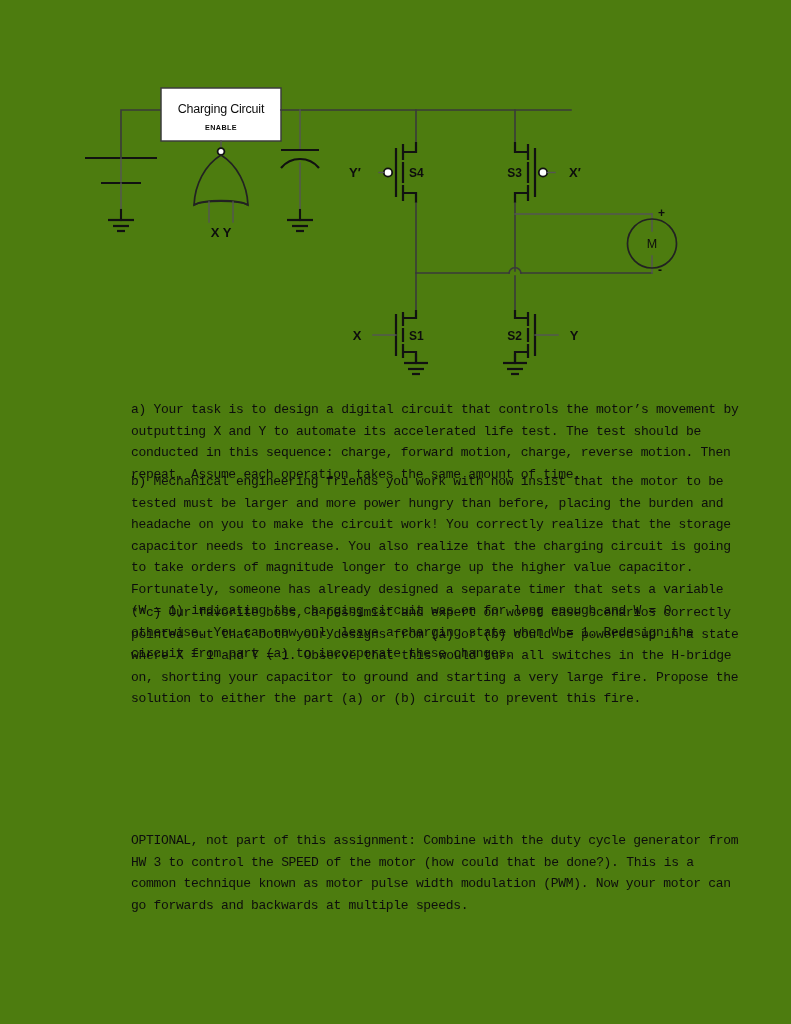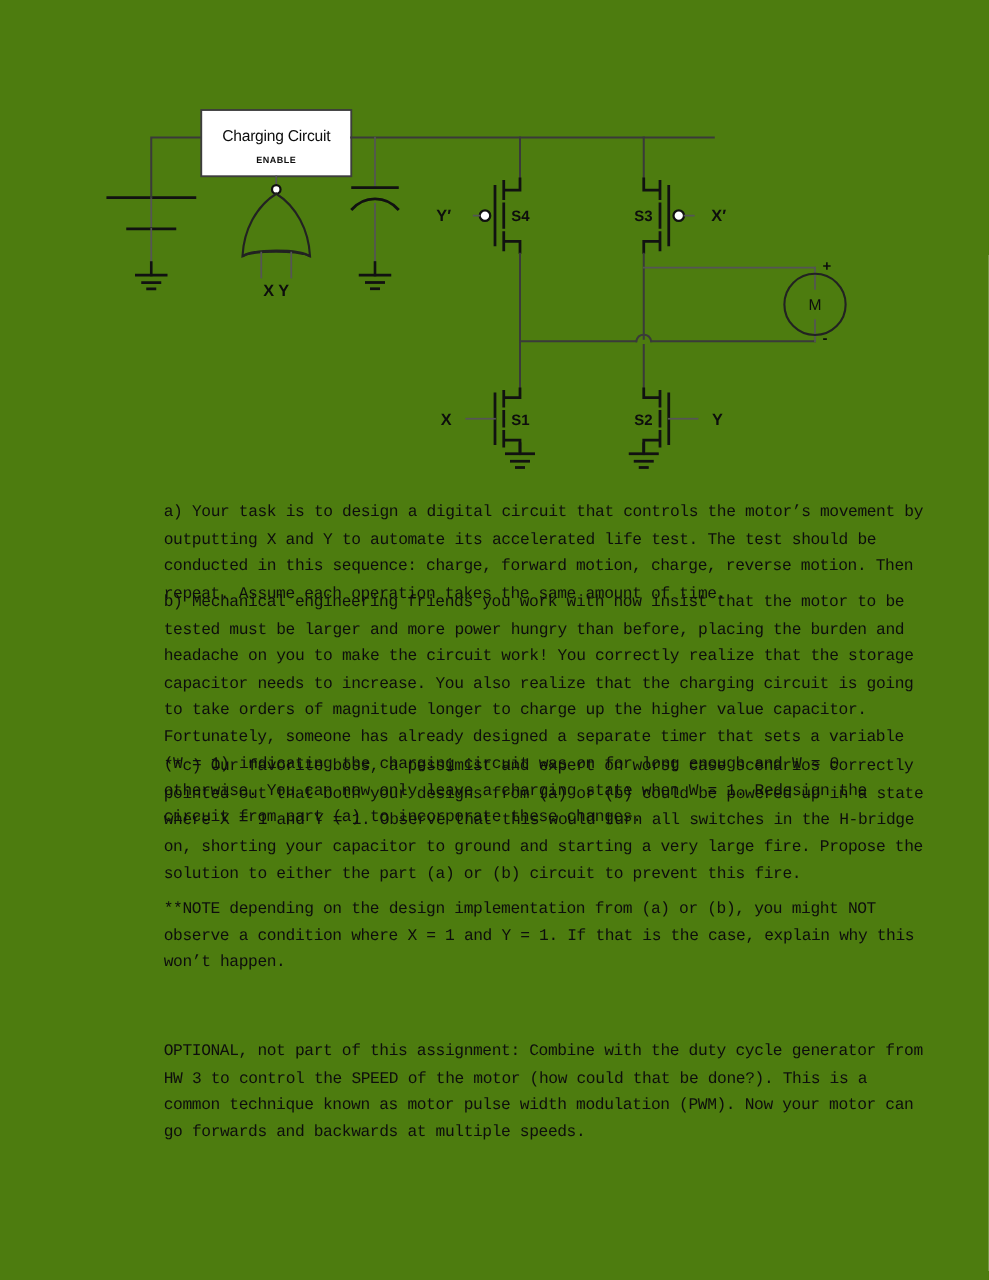--- a/index.html
+++ b/index.html
@@ -260,17 +260,16 @@
 
     </svg>
   </div>
 
   <p class="body-text" id="para-a">a) Your task is to design a digital circuit that controls the motor’s movement by outputting X and Y to automate its accelerated life test.  The test should be conducted in this sequence: charge, forward motion, charge, reverse motion.  Then repeat.  Assume each operation takes the same amount of time.</p>
 
   <p class="body-text" id="para-b">b) Mechanical engineering friends you work with now insist that the motor to be tested must be larger and more power hungry than before, placing the burden and headache on you to make the circuit work!  You correctly realize that the storage capacitor needs to increase.  You also realize that the charging circuit is going to take orders of magnitude longer to charge up the higher value capacitor.  Fortunately, someone has already designed a separate timer that sets a variable (W = 1) indicating the charging circuit was on for long enough and W = 0 otherwise.  You can now only leave a charging state when W = 1.  Redesign the circuit from part (a) to incorporate these changes.</p>
 
   <p class="body-text" id="para-c">**c) Our favorite boss, a pessimist and expert on worst case scenarios correctly pointed out that both your designs from (a) or (b) could be powered up in a state where X = 1 and Y = 1.  Observe that this would turn all switches in the H-bridge on, shorting your capacitor to ground and starting a very large fire.  Propose the solution to either the part (a) or (b) circuit to prevent this fire.</p>
 
-  <p class="body-text" id="para-note">**NOTE depending on the design implementation from (a) or (b), you might NOT observe a condition where X = 1 and Y = 1.  If that is the case, explain why this won’t happen.</p>
 
   <p class="body-text" id="para-optional">OPTIONAL, not part of this assignment: Combine with the duty cycle generator from HW 3 to control the SPEED of the motor (how could that be done?).  This is a common technique known as motor pulse width modulation (PWM).  Now your motor can go forwards and backwards at multiple speeds.</p>
 
 </div>
 
 </body></html>

